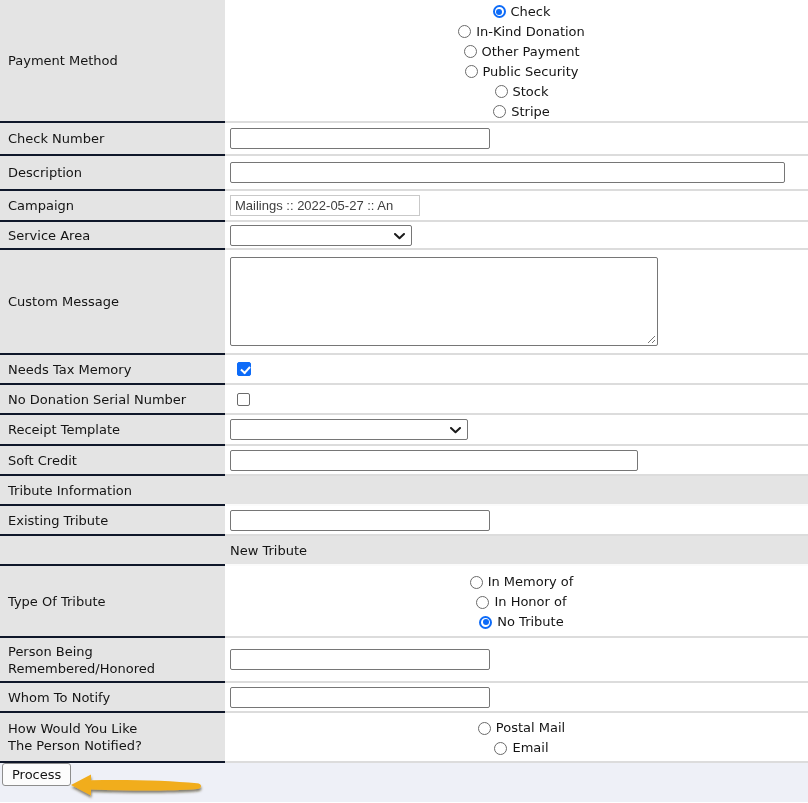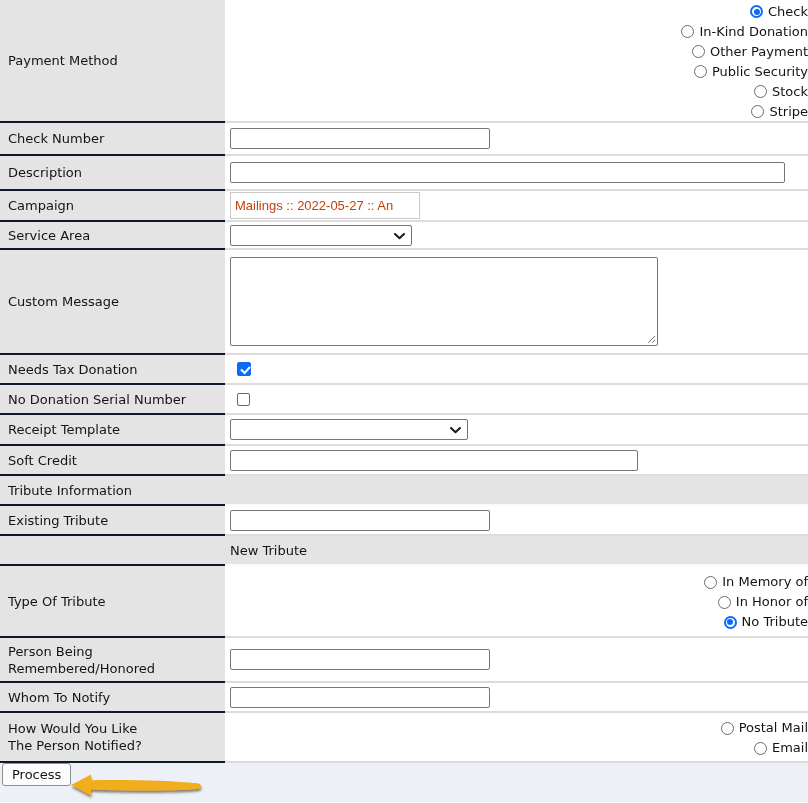--- a/index.html
+++ b/index.html
@@ -16,21 +16,21 @@
     background:#e4e4e4;border-bottom:2px solid #0f172a;
     display:flex;align-items:center;
     padding:0 10px 0 8px;line-height:17px;
     white-space:pre-line;
   }
   .val{
     flex:1;box-sizing:border-box;background:#fff;
     border-bottom:2px solid #dcdcdc;
     display:flex;align-items:center;padding-left:5px;
   }
-  .val.stack{flex-direction:column;align-items:flex-end;justify-content:center;padding-top:2px;}
+  .val.stack{flex-direction:column;align-items:center;justify-content:center;padding-top:2px;}
   .val.gray{background:#e4e4e4;border-bottom:2px solid #fbfbfb;}
   
   .h123{height:123px}.h33{height:33px}.h35{height:35px}.h31{height:31px}.h29{height:28px}
   .h105{height:105px}.h30{height:30px}.h72{height:72px}.h45{height:45px}.h50{height:50px}
   
   .opt{display:flex;align-items:center;height:20px;margin-left:5px;gap:5px;}
   .opt-label{line-height:20px;}
   
   .radio{width:13px;height:13px;box-sizing:border-box;border:1px solid #6b6b6b;border-radius:50%;
     background:#fff;position:relative;flex:none;}
@@ -39,21 +39,21 @@
   
   .checkbox{width:13px;height:13px;box-sizing:border-box;border:1px solid #6b6b6b;border-radius:2px;
     background:#fff;position:relative;flex:none;margin-left:7px;}
   .checkbox.on{width:14px;height:14px;background:#0d6bf8;border-color:#0d6bf8;}
   .checkbox.on::after{content:"";position:absolute;left:2.5px;top:3px;width:7px;height:4px;
     border-left:2px solid #fff;border-bottom:2px solid #fff;transform:rotate(-48deg);}
   
   .tin{box-sizing:border-box;height:21px;border:1px solid #767676;border-radius:2px;background:#fff;
     font-family:"Liberation Sans",sans-serif;font-size:13px;color:#333;padding:0 4px;outline:none;}
   .w260{width:260px}.w555{width:555px}.w408{width:408px}
-  .tin.campaign{width:190px;border:1px solid #c9c9c9;border-radius:0;color:#c2410c;height:27px;}
+  .tin.campaign{width:190px;border:1px solid #c9c9c9;border-radius:0;color:#404040;height:21px;}
   
   .sel{box-sizing:border-box;height:21px;border:1px solid #767676;border-radius:2px;background:#fff;
     position:relative;}
   .sel .chev{position:absolute;right:6px;top:7px;}
   .selw182{width:182px}.selw238{width:238px}
   
   .ta-wrap{position:relative;width:428px;height:89px;}
   .ta{box-sizing:border-box;width:428px;height:89px;border:1px solid #767676;border-radius:2px;
     background:#fff;resize:none;outline:none;font-family:"Liberation Sans",sans-serif;font-size:13px;}
   .grip{position:absolute;right:2px;bottom:2px;}
@@ -140,21 +140,21 @@
       <div class="ta-wrap">
         <textarea class="ta" style=""></textarea>
         <svg class="grip" width="9" height="9" viewBox="0 0 9 9">
           <path d="M8 1 L1 8 M8 5 L5 8" stroke="#777" stroke-width="1" fill="none"></path>
         </svg>
       </div>
     </div>
   </div>
 
   <div class="row h30">
-    <div class="lbl">Needs Tax Donation</div>
+    <div class="lbl">Needs Tax Memory</div>
     <div class="val">
       <span class="checkbox on"></span>
     </div>
   </div>
 
   <div class="row h30">
     <div class="lbl">No Donation Serial Number</div>
     <div class="val">
       <span class="checkbox"></span>
     </div>

